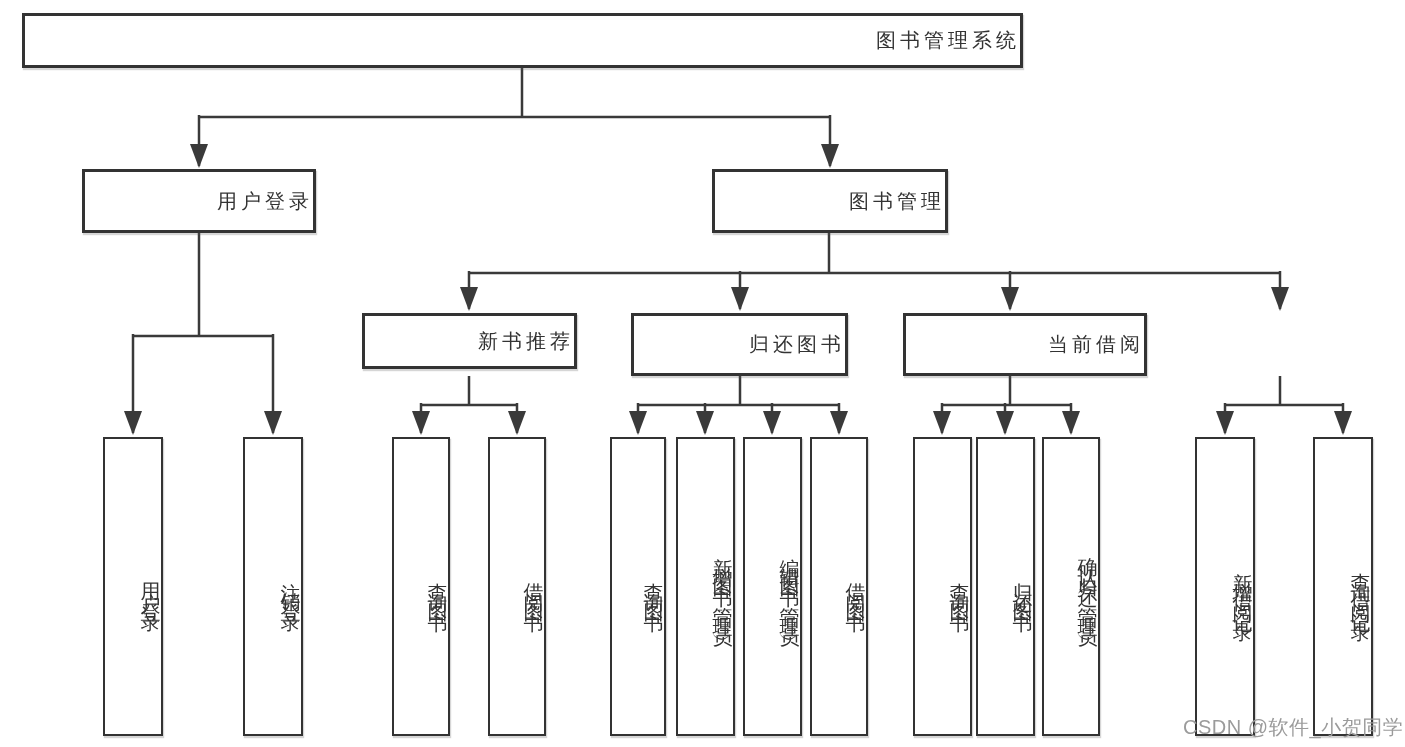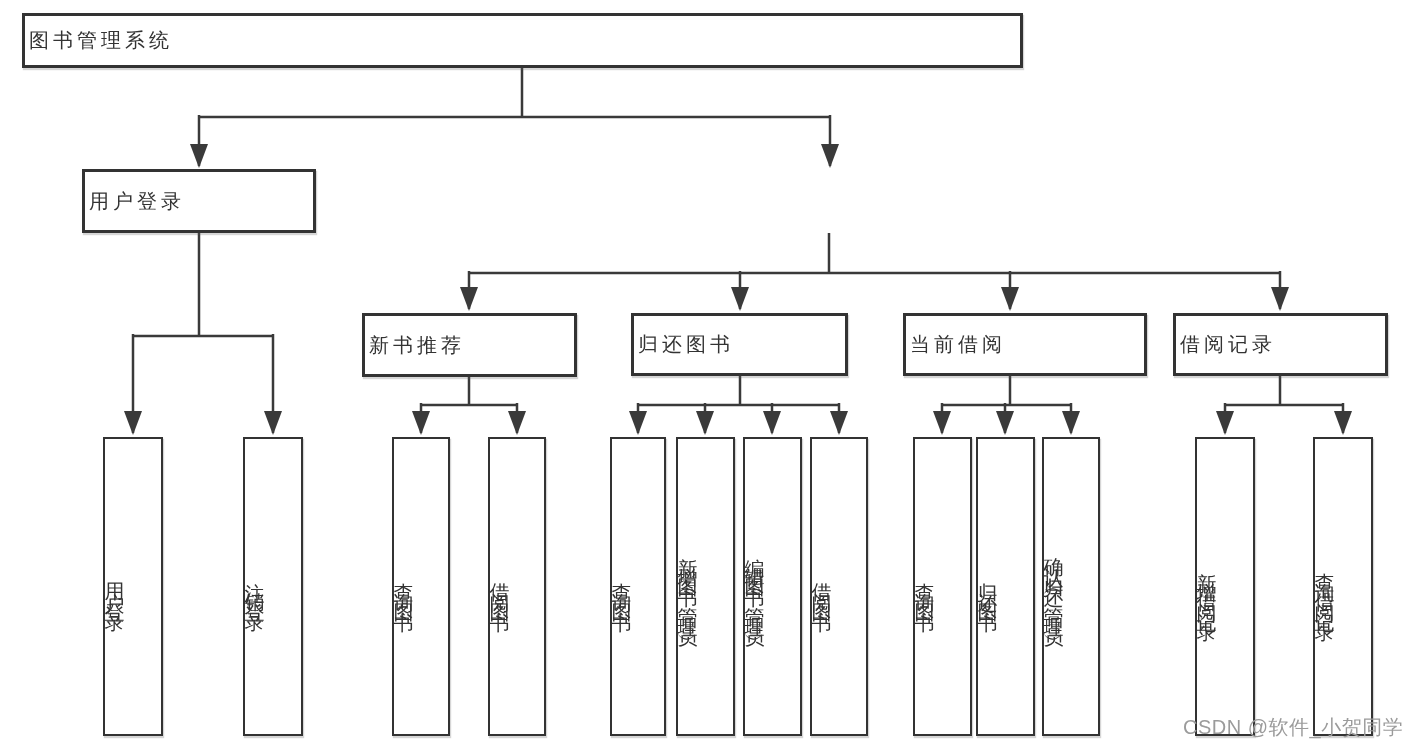--- a/index.html
+++ b/index.html
@@ -21,21 +21,21 @@
     width: 1405px;
     height: 747px;
   }
   .box {
     position: absolute;
     box-sizing: border-box;
     border: 3px solid #333333;
     background: #ffffff;
     display: flex;
     align-items: center;
-    justify-content: flex-start;
+    justify-content: flex-end;
     color: #333333;
     box-shadow: 1px 2px 1px rgba(90,90,90,0.25);
   }
   .box.leaf {
     border-width: 2px;
   }
   .h span {
     font-size: 20px;
     letter-spacing: 4px;
     text-indent: 4px;
@@ -106,32 +106,32 @@
     </g>
   </svg>
 
   <div class="box h" style="left:22px;top:13px;width:1001px;height:55px">
     <span>图书管理系统</span>
   </div>
 
   <div class="box h" style="left:82px;top:169px;width:234px;height:64px">
     <span>用户登录</span>
   </div>
+  <div class="box h" style="left:712px;top:169px;width:236px;height:64px">
+    <span>图书管理</span>
+  </div>
 
-  <div class="box h" style="left:362px;top:313px;width:215px;height:64px">
+  <div class="box h" style="left:362px;top:313px;width:215px;height:56px">
     <span>新书推荐</span>
   </div>
   <div class="box h" style="left:631px;top:313px;width:217px;height:63px">
     <span>归还图书</span>
   </div>
   <div class="box h" style="left:903px;top:313px;width:244px;height:63px">
     <span>当前借阅</span>
-  </div>
-  <div class="box h" style="left:1173px;top:313px;width:215px;height:63px">
-    <span>借阅记录</span>
   </div>
 
   <div class="box v leaf" style="left:103px;top:437px;width:60px;height:299px">
     <span>用户登录</span>
   </div>
   <div class="box v leaf" style="left:243px;top:437px;width:60px;height:299px">
     <span>注销登录</span>
   </div>
 
   <div class="box v leaf" style="left:392px;top:437px;width:58px;height:299px">

